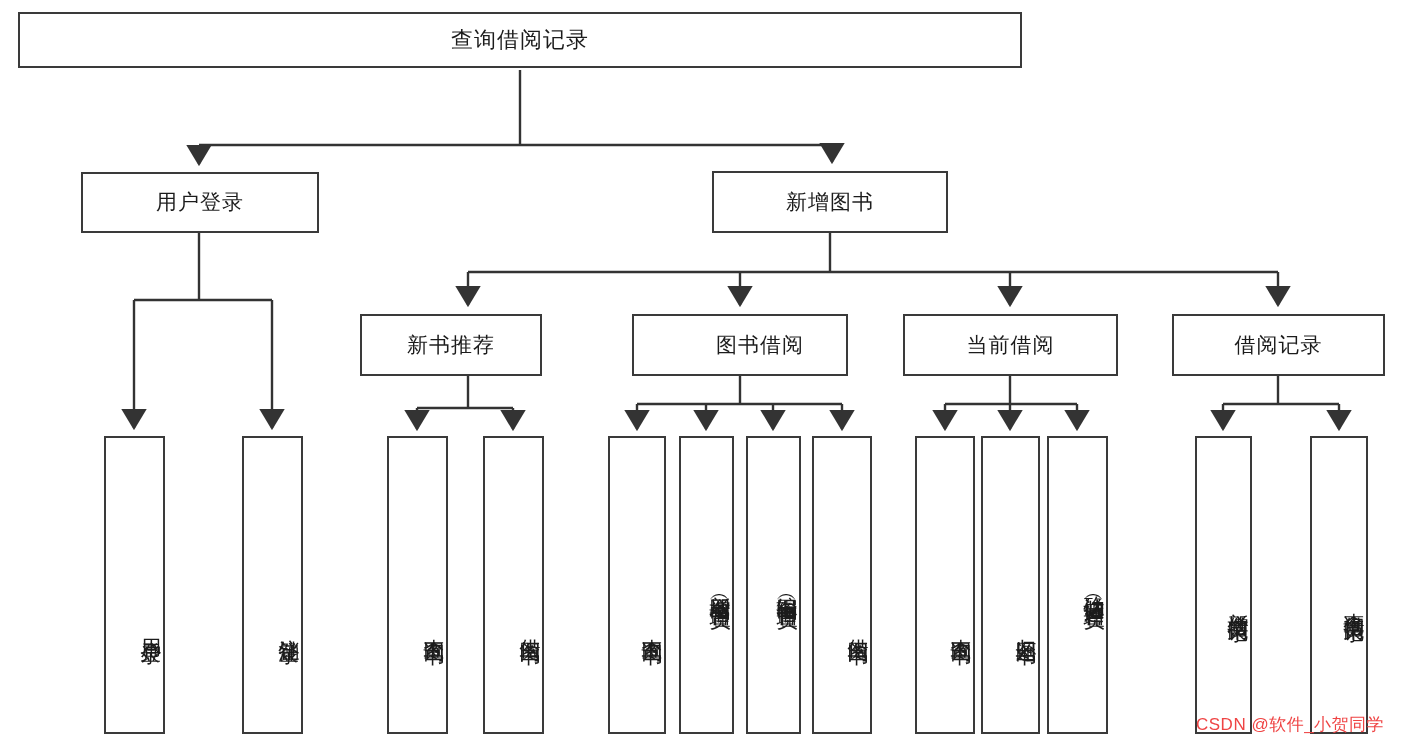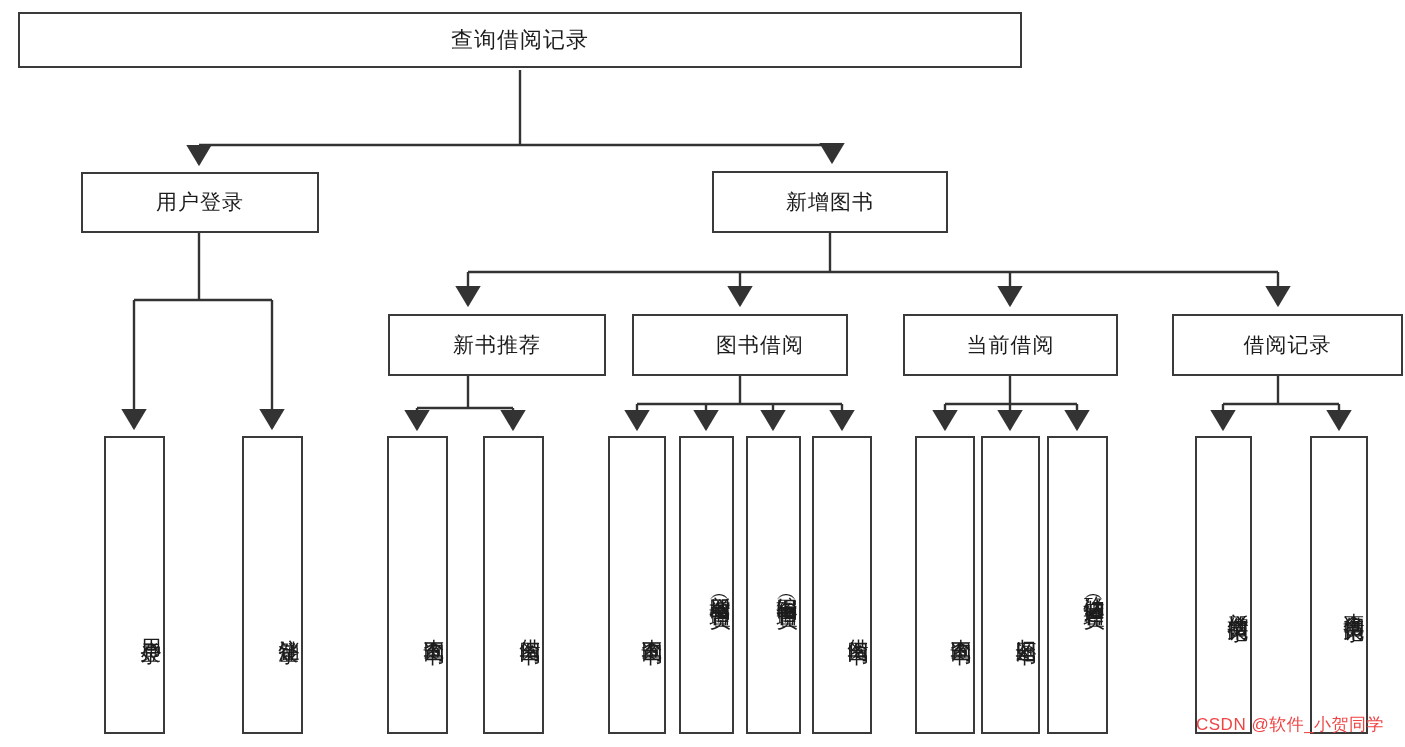--- a/index.html
+++ b/index.html
@@ -119,27 +119,27 @@
       <path d="M1339,404 L1339,429" marker-end="url(#arrow)"></path>
     </g>
   </svg>
 
   <div class="node horizontal root" style="left:18px; top:12px; width:1004px; height:56px;">查询借阅记录</div>
 
   <div class="node horizontal" style="left:81px; top:172px; width:238px; height:61px;">用户登录</div>
 
   <div class="node horizontal" style="left:712px; top:171px; width:236px; height:62px;">新增图书</div>
 
-  <div class="node horizontal" style="left:360px; top:314px; width:218px; height:62px;margin-left:28px;">新书推荐</div>
+  <div class="node horizontal" style="left:360px; top:314px; width:182px; height:62px;">新书推荐</div>
 
   <div class="node horizontal" style="left:632px; top:314px; width:216px; height:62px;padding-left:40px;">图书借阅</div>
 
   <div class="node horizontal" style="left:903px; top:314px; width:215px; height:62px;">当前借阅</div>
 
-  <div class="node horizontal" style="left:1172px; top:314px; width:231px; height:62px;">借阅记录</div>
+  <div class="node horizontal" style="left:1172px; top:314px; width:213px; height:62px;">借阅记录</div>
 
   <div class="node vertical" style="left:104px; top:436px; width:61px; height:298px; padding-top:82px;">用户登录</div>
 
   <div class="node vertical" style="left:242px; top:436px; width:61px; height:298px; padding-top:82px;">注销登录</div>
 
   <div class="node vertical" style="left:387px; top:436px; width:61px; height:298px; padding-top:82px;">查询图书</div>
 
   <div class="node vertical" style="left:483px; top:436px; width:61px; height:298px; padding-top:82px;">借阅图书</div>
 
   <div class="node vertical" style="left:608px; top:436px; width:58px; height:298px; padding-top:82px;">查询图书</div>

